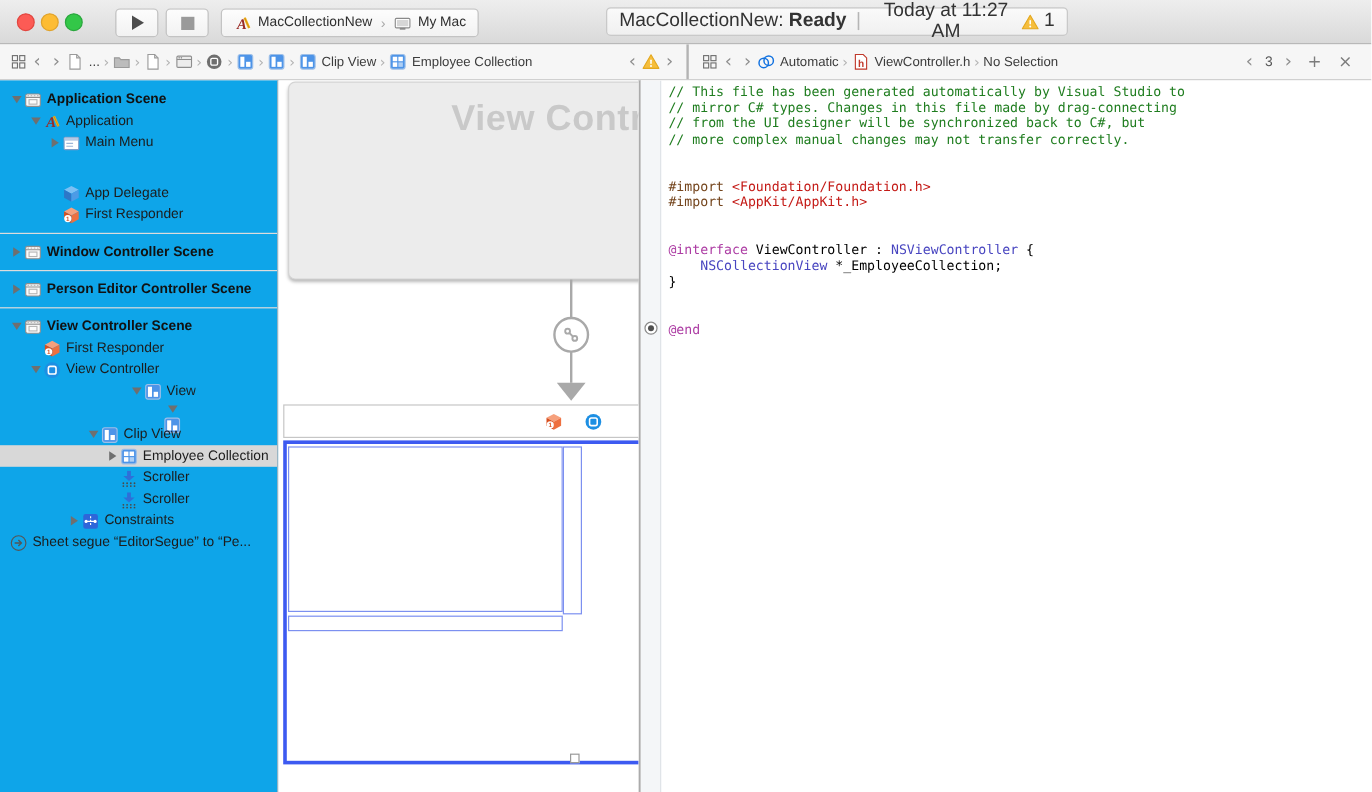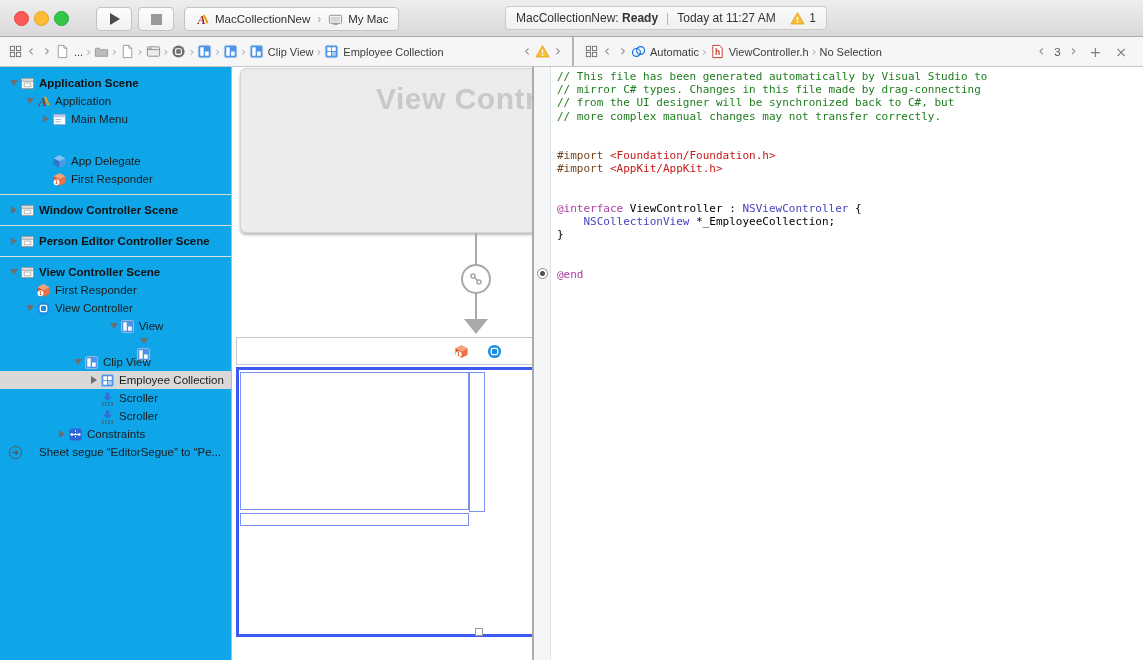--- a/index.html
+++ b/index.html
@@ -13,22 +13,22 @@
   .tl.red{left:14px;background:#fc5b55;border:1px solid #e2463f;}
   .tl.yel{left:34px;background:#fdbc34;border:1px solid #e0a32c;}
   .tl.grn{left:54px;background:#33c748;border:1px solid #2aa73d;}
   .tb-btn{position:absolute;top:7px;height:22px;border:1px solid #c3c3c3;border-radius:4px;
     background:linear-gradient(#fdfdfd,#f2f2f2);display:flex;align-items:center;justify-content:center;}
   .btn-play{left:96px;width:34px;}
   .btn-stop{left:138px;width:34px;}
   .play-glyph{width:0;height:0;border-left:10px solid #4c4c4c;border-top:6px solid transparent;border-bottom:6px solid transparent;margin-left:2px;}
   .stop-glyph{width:11px;height:11px;background:#9a9a9a;}
   .scheme{left:184px;width:auto;padding:0 10px;gap:5px;font-size:11.5px;color:#2f2f2f;}
-  .status{position:absolute;left:505px;top:6px;width:322px;height:24px;border:1px solid #c9c9c9;border-radius:4px;
-    background:linear-gradient(#fafafa,#f0f0f0);display:flex;align-items:center;font-size:12px;color:#333;padding:0 10px;box-sizing:border-box;}
+  .status{position:absolute;left:505px;top:6px;width:385px;height:24px;border:1px solid #c9c9c9;border-radius:4px;
+    background:linear-gradient(#fafafa,#f0f0f0);display:flex;align-items:center;font-size:16px;color:#333;padding:0 10px;box-sizing:border-box;text-align:center;}
   .status .sep{color:#b5b5b5;margin:0 8px;}
   .status .spacer{flex:1;}
   .chev-sep{color:#a8a8a8;font-size:12px;margin:0 2px;}
 
   
   .jumpbars{position:absolute;left:0;top:37px;width:1143px;height:29px;background:#f6f6f6;border-bottom:1px solid #c6c6c6;display:flex;}
   .jb{display:flex;align-items:center;font-size:11px;color:#3c3c3c;box-sizing:border-box;}
   .jb-left{width:573px;padding:0 6px 0 8px;}
   .jb-right{width:568px;margin-left:2px;padding:0 10px 0 8px;}
   .jb-vdiv{width:2px;background:#b3b3b3;height:29px;}
@@ -543,21 +543,21 @@
             <svg viewBox="0 0 16 16">
               <rect x="1.5" y="1.5" width="13" height="13" rx="2" fill="#2e66d9"></rect>
               <line x1="4" y1="8" x2="12" y2="8" stroke="#fff" stroke-width="1.2"></line>
               <circle cx="4" cy="8" r="1.4" fill="#fff"></circle>
               <circle cx="12" cy="8" r="1.4" fill="#fff"></circle>
               <line x1="8" y1="3.5" x2="8" y2="12.5" stroke="#fff" stroke-width="1" stroke-dasharray="1.6 1.4"></line>
             </svg>
           </span>
           <span class="lbl">Constraints</span>
         </div>
-        <div class="o-row" style="padding-left: 8px; gap: 12px;">
+        <div class="o-row" style="padding-left: 8px;">
           <span class="icn">
             <svg viewBox="0 0 16 16">
               <circle cx="8" cy="8" r="6.5" fill="none" stroke="#555"></circle>
               <line x1="4.5" y1="8" x2="10" y2="8" stroke="#555" stroke-width="1.2"></line>
               <polyline points="7.8,5.4 10.5,8 7.8,10.6" fill="none" stroke="#555" stroke-width="1.2"></polyline>
             </svg>
           </span>
           <span class="lbl">Sheet segue “EditorSegue” to “Pe...</span>
         </div>
       </div>

